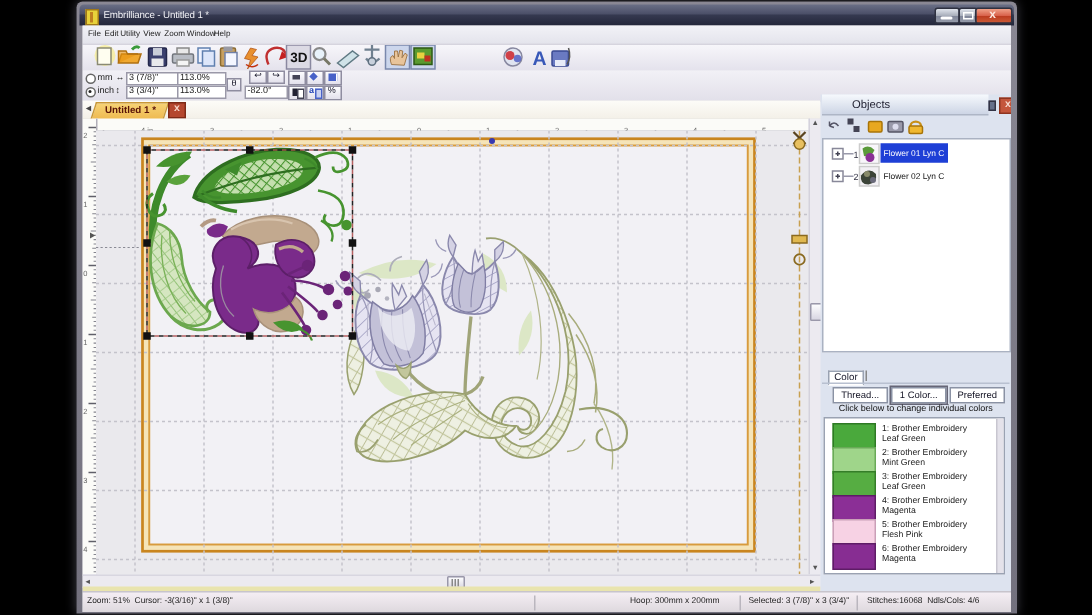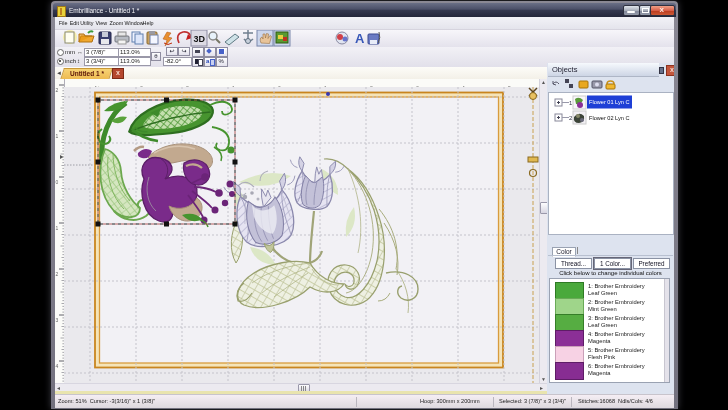--- a/index.html
+++ b/index.html
@@ -45,21 +45,21 @@
     border-bottom:1px solid #b0aeb8;}
   #vruler{position:absolute;left:0;top:62px;width:9px;height:304px;background:#fbfbf8;
     border-right:1px solid #b0aeb8;}
   #canvas{position:absolute;left:9px;top:70px;width:475px;height:296px;background:#eae9ed;overflow:hidden;}
   #vscroll{position:absolute;left:484px;top:62px;width:8px;height:304px;background:#eceaf0;border-left:1px solid #d4d2dc;}
   #hscroll{position:absolute;left:0px;top:366px;width:492px;height:8px;background:#eceaf0;border-top:1px solid #d8d6e0;}
   #tanline{position:absolute;left:0;top:374px;width:492px;height:3px;background:#e9e4ae;}
   #rpanel{position:absolute;left:492px;top:46px;width:127px;height:331px;background:#dde3ef;}
   .ptitle{position:absolute;left:1px;right:15px;height:13px;
     background:linear-gradient(180deg,#f6f9fd,#cdd5e5);border-bottom:1px solid #aeb6c6;
-    font-size:7.5px;color:#223;padding-left:4px;line-height:13px;}
+    font-size:7.5px;color:#223;padding-left:20px;line-height:13px;}
   .pinico{position:absolute;width:3px;height:5px;border:1px solid #334;top:4px;background:#66708a;}
   .px{position:absolute;width:10px;height:9px;background:#c4563c;border:1px solid #8e3420;color:#f6d9cf;
     font-size:7px;line-height:8px;text-align:center;font-weight:bold;top:2px;}
   #statusbar{position:absolute;left:0;top:377px;right:0;height:14px;
     background:linear-gradient(180deg,#f5eef4,#dcd7dc);border-top:1px solid #c8c4cc;
     font-size:5.6px;color:#222;}
   #statusbar span{position:absolute;top:3px;white-space:nowrap;}
   .ssep{position:absolute;top:2px;height:10px;width:1px;background:#bab6be;}
   
   .radio{position:absolute;width:5px;height:5px;border:1px solid #666;border-radius:50%;background:#fff;}

